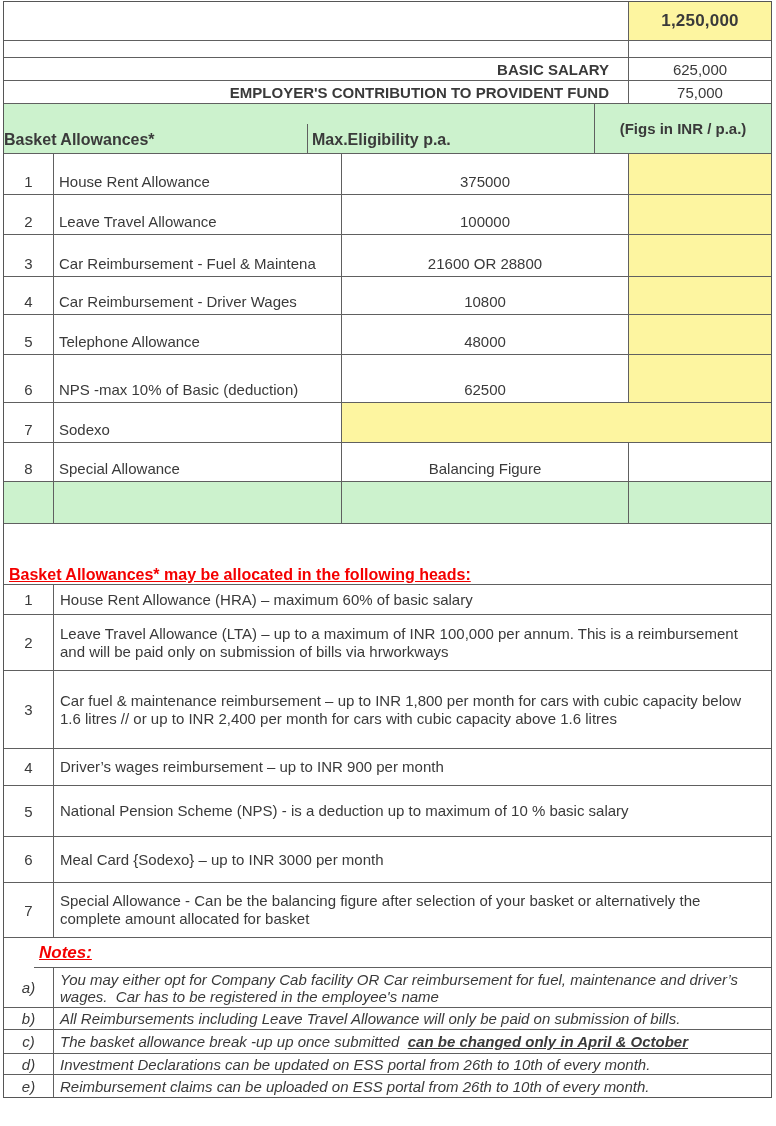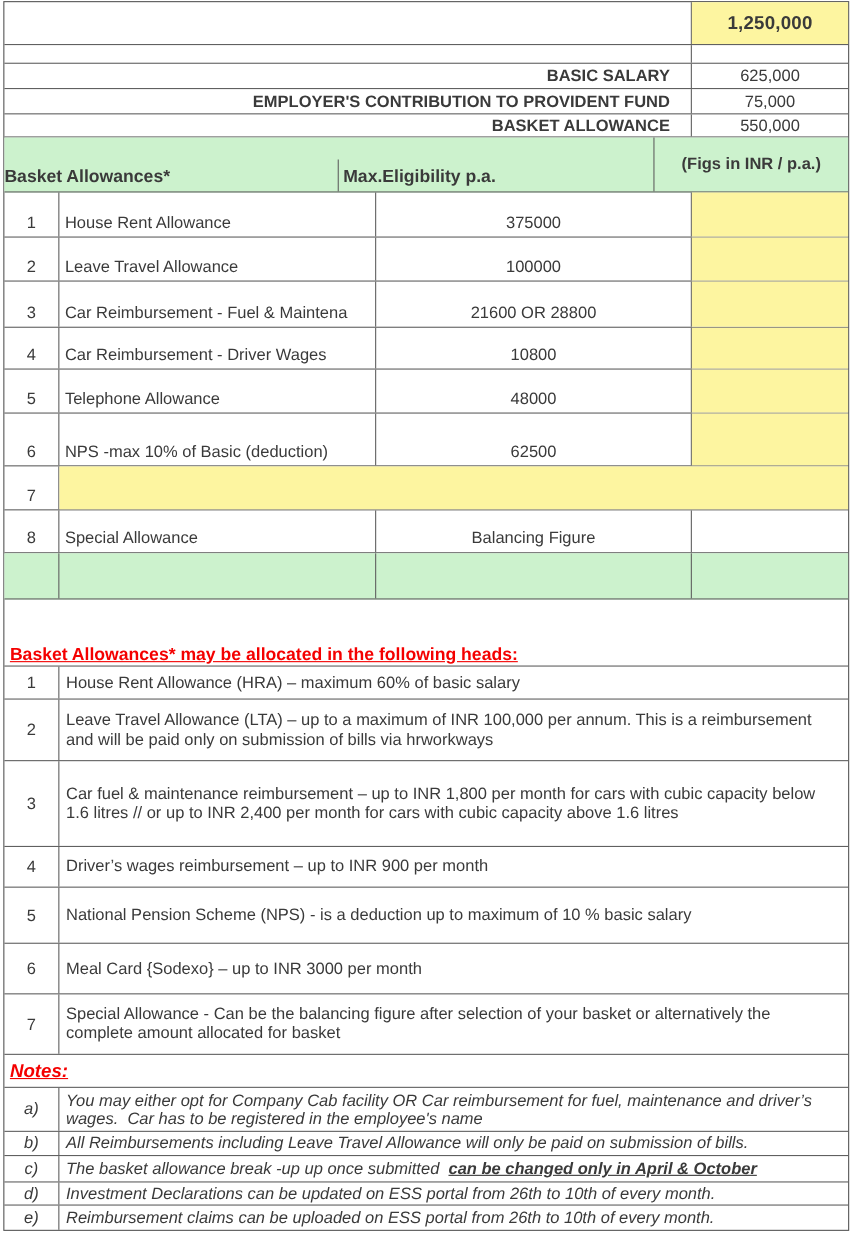--- a/index.html
+++ b/index.html
@@ -34,21 +34,21 @@
   .total-cell { font-weight:bold; font-size:17px; letter-spacing:0.2px; }
   .ghead-txt { font-weight:bold; font-size:16px; }
   .figs { font-weight:bold; font-size:15px; text-align:left; line-height:1.15; padding:2px 14px; }
 
   .gap-row { height:40px; border-bottom:none; }
   .red-heading-row { height:21px; display:flex; align-items:flex-end; padding-left:5px;
       border-bottom:1px solid #606060; }
   .red-heading-row span, .notes-heading-row span {
       color:#f40000; font-weight:bold; font-size:16px; text-decoration:underline; }
   .notes-heading-row { height:30px; display:flex; align-items:center; padding-left:5px;
-      border-bottom:1px solid #606060; }
+      border-bottom:1px solid #606060;margin-left:30px; }
   .notes-heading-row span { font-style:italic; font-size:17px; }
 
   .alloc-text { flex:1; padding:2px 6px; font-size:15px; line-height:18px; align-items:center; }
   .note-text  { flex:1; padding:1px 6px; font-size:15px; line-height:17px; align-items:center;
       font-style:italic; white-space:pre-wrap; }
   .note-num { font-style:italic; }
   .emph { font-weight:bold; text-decoration:underline; }
 </style>
 </head>
 <body>
@@ -69,24 +69,20 @@
     <div class="row" style="height:23px">
       <div class="cell c-sumlabel hr vc">BASIC SALARY</div>
       <div class="cell c-val last hc vc fs15">625,000</div>
     </div>
 
     <div class="row" style="height:23px">
       <div class="cell c-sumlabel hr vc">EMPLOYER'S CONTRIBUTION TO PROVIDENT FUND</div>
       <div class="cell c-val last hc vc fs15">75,000</div>
     </div>
 
-    <div class="row" style="height:21px">
-      <div class="cell c-sumlabel hr vc">BASKET ALLOWANCE</div>
-      <div class="cell c-val last hc vc fs15">550,000</div>
-    </div>
 
     <div class="row green" style="height:50px">
       <div class="cell c-ghead1 vb ghead-txt">Basket Allowances*</div>
       <div class="cell c-ghead2 vb ghead-txt">Max.Eligibility p.a.</div>
       <div class="cell c-val last hc vc figs">(Figs in INR / p.a.)</div>
     </div>
 
     <div class="row" style="height:41px">
       <div class="cell c-num hc vb fs15">1</div>
       <div class="cell c-label vb fs15">House Rent Allowance</div>
@@ -124,20 +120,21 @@
 
     <div class="row" style="height:48px">
       <div class="cell c-num hc vb fs15">6</div>
       <div class="cell c-label vb fs15">NPS -max 10% of Basic (deduction)</div>
       <div class="cell c-elig hc vb fs15">62500</div>
       <div class="cell c-val last yellow"></div>
     </div>
 
     <div class="row" style="height:40px">
       <div class="cell c-num hc vb fs15">7</div>
+      <div class="cell c-label vb fs15">Sodexo</div>
       <div class="cell c-val last yellow"></div>
     </div>
 
     <div class="row" style="height:39px">
       <div class="cell c-num hc vb fs15">8</div>
       <div class="cell c-label vb fs15">Special Allowance</div>
       <div class="cell c-elig hc vb fs15">Balancing Figure</div>
       <div class="cell c-val last"></div>
     </div>
 

